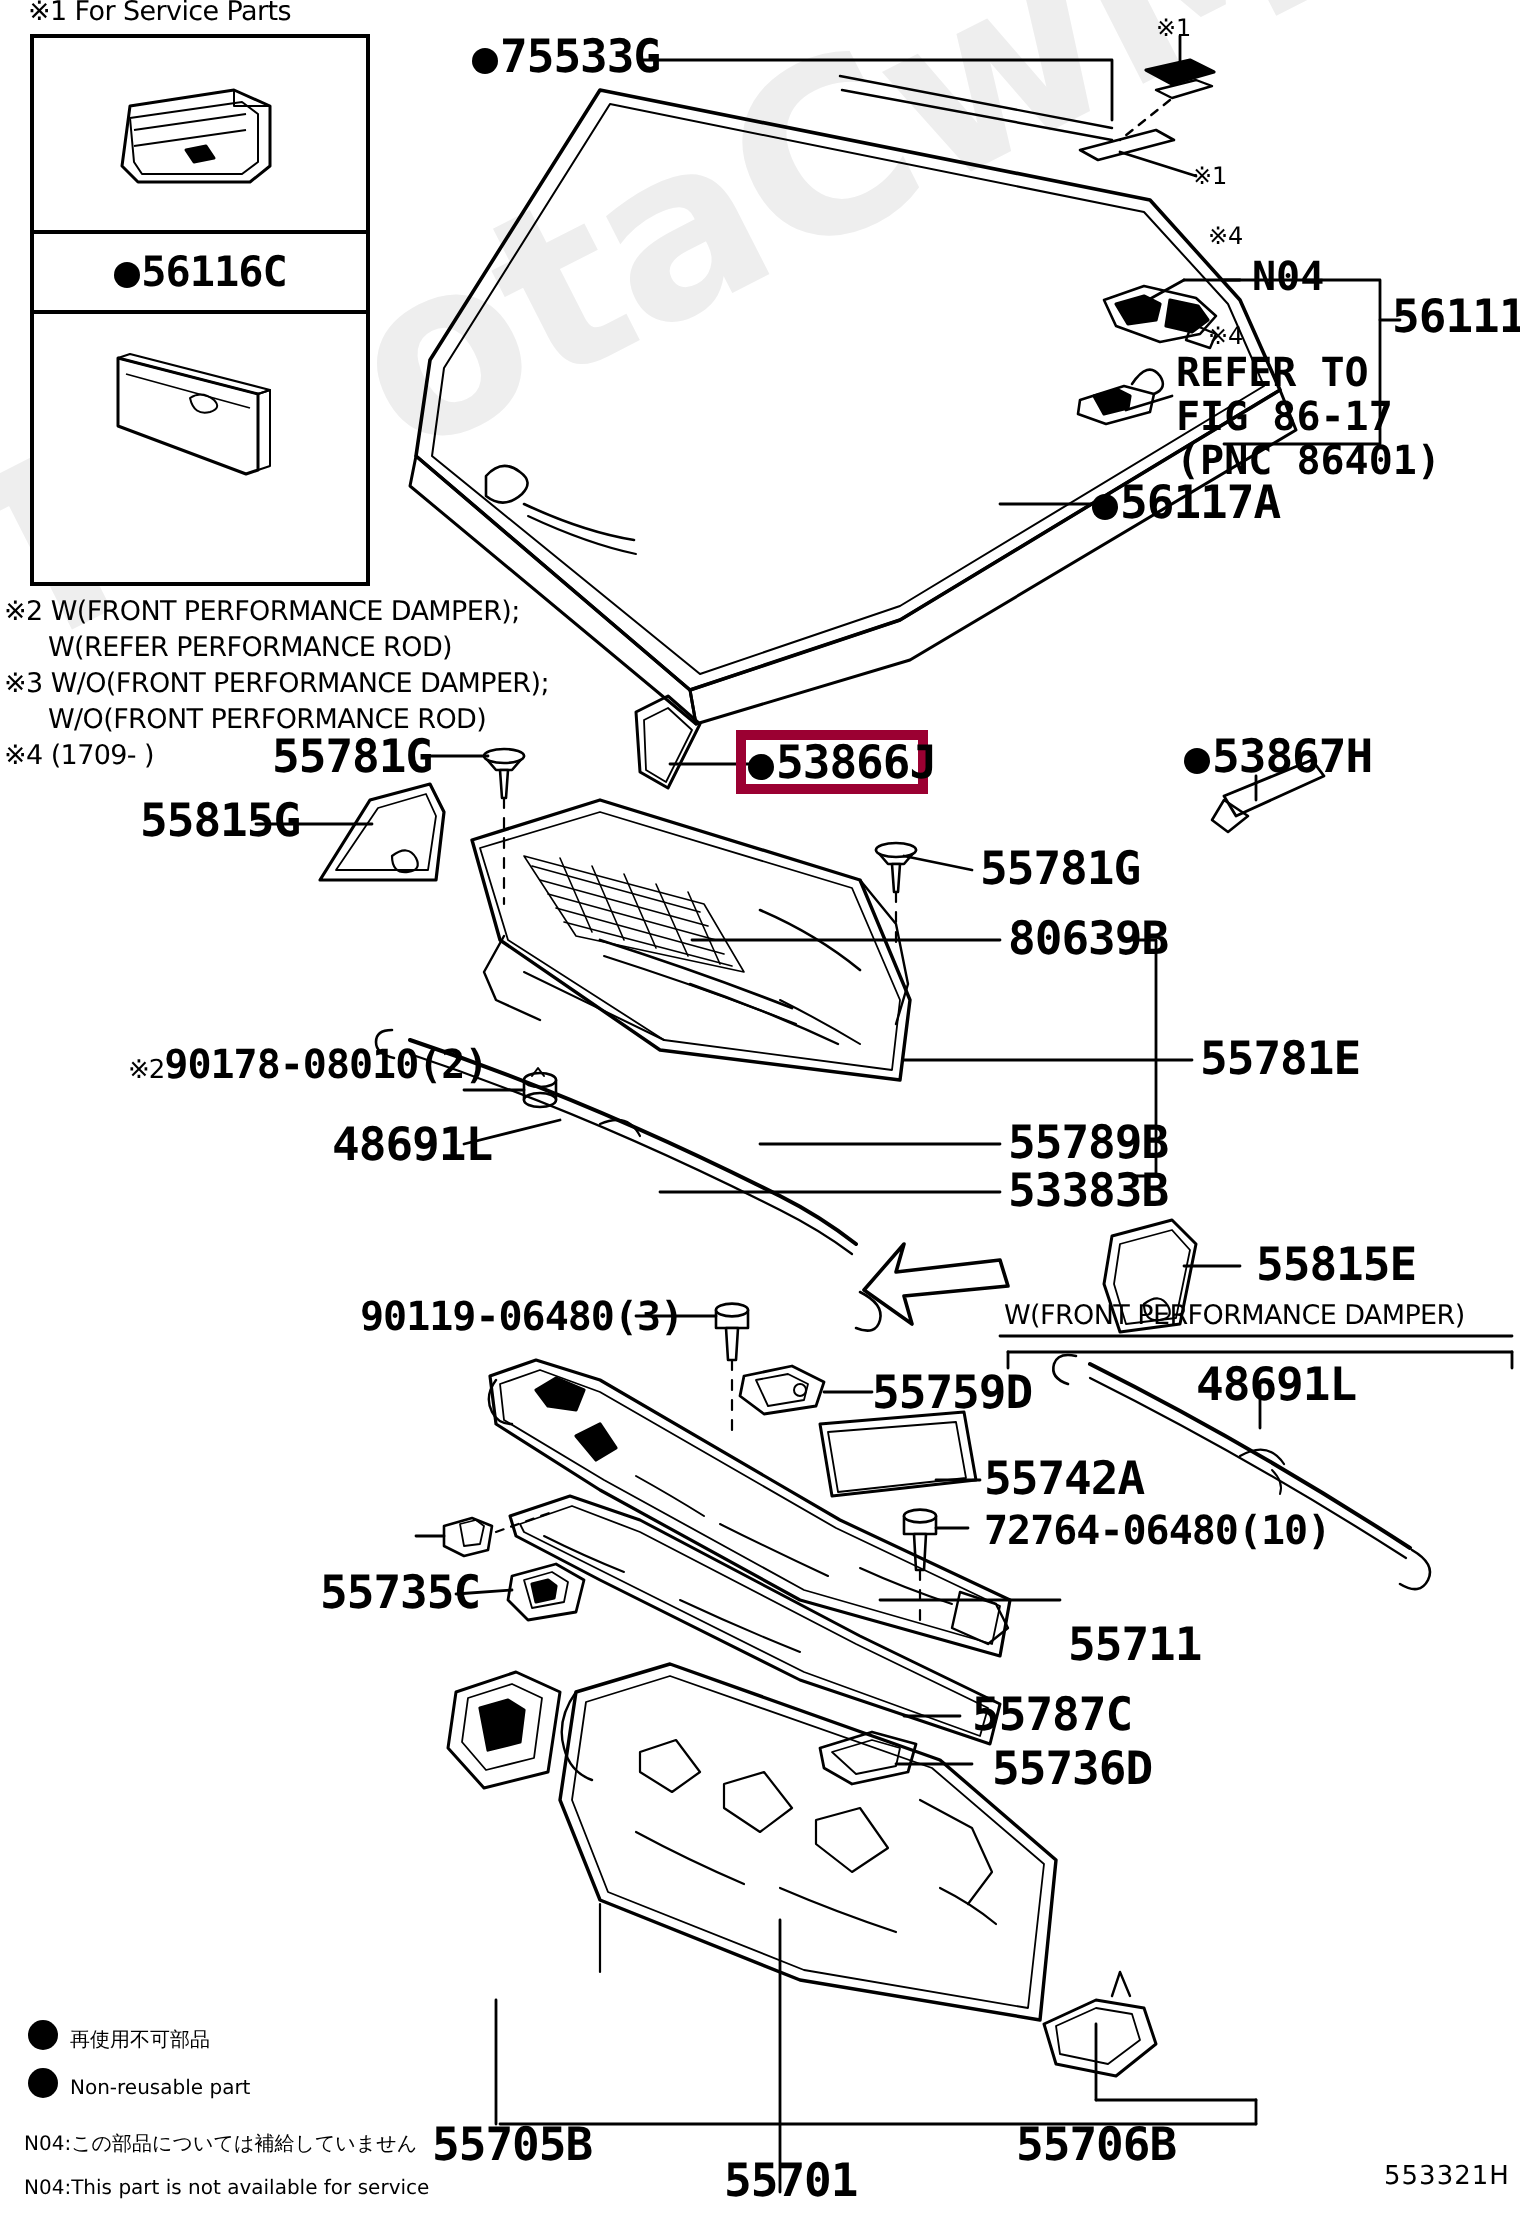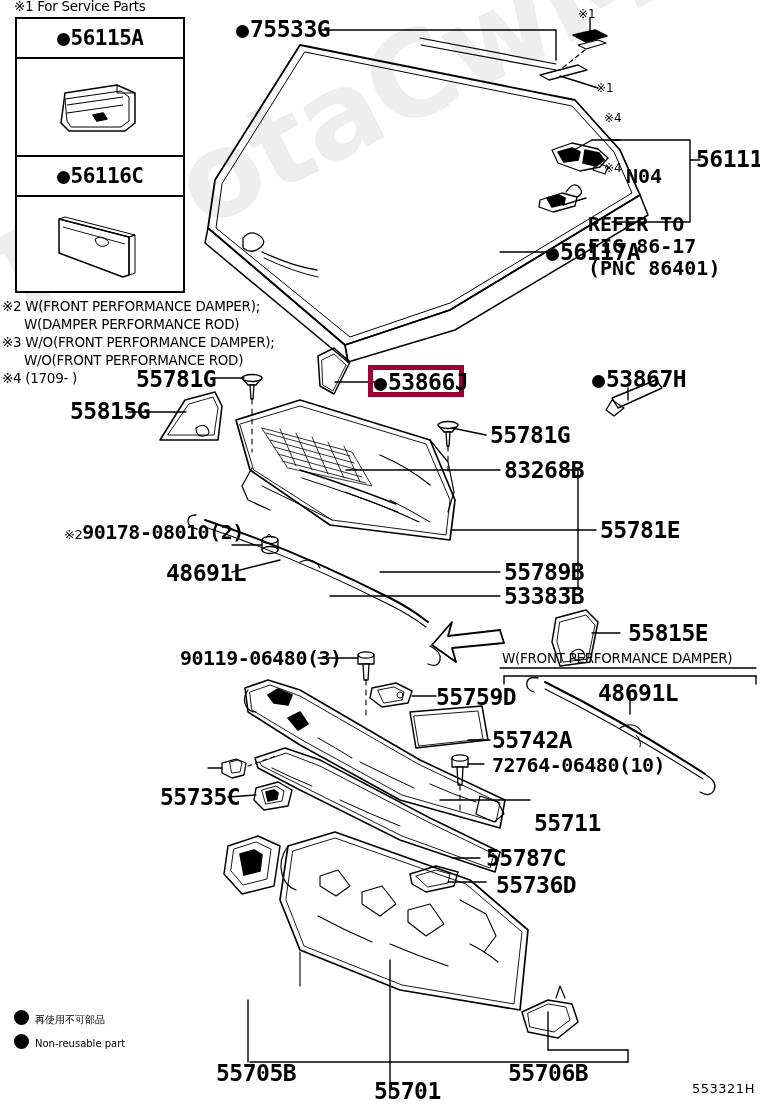--- a/index.html
+++ b/index.html
@@ -44,21 +44,21 @@
   .pn{font-size:23px;letter-spacing:-0.5px;}
   .pn-sm{font-size:20px;letter-spacing:-0.5px;}
   .note{
     font-family:"DejaVu Sans","Liberation Sans",sans-serif;
     font-size:13.5px;font-weight:400;letter-spacing:-0.3px;
   }
   .note-jp{
     font-family:"DejaVu Sans","Liberation Sans",sans-serif;
     font-size:10px;font-weight:400;
   }
-  .refer{font-size:20px;letter-spacing:0px;margin-top:38px;}
+  .refer{font-size:20px;letter-spacing:0px;}
   .tiny{font-size:12px;font-weight:400;
         font-family:"DejaVu Sans","Liberation Sans",sans-serif;}
   .diagid{
     font-family:"DejaVu Sans","Liberation Sans",sans-serif;
     font-size:13px;font-weight:400;letter-spacing:0.5px;
   }
   
   .bullet{
     display:inline-block;width:13px;height:13px;border-radius:50%;
     background:#000;vertical-align:-1px;margin-right:1px;
@@ -361,23 +361,20 @@
         <path d="M548,1050 L628,1050"></path>
         <path d="M628,1050 L628,1062"></path>
         <path d="M390,1062 L628,1062"></path>
       </g>
     </g>
   </svg>
 
   <div id="svc-title" class="lbl note">※1 For Service Parts</div>
 
   <div id="svc-box">
-    <div class="row-head">
-      <span class="hdr"><span class="bullet"></span><span>56115A</span></span>
-    </div>
     <div class="row-img">
       <svg viewBox="0 0 166 96" width="166" height="96">
         <g fill="none" stroke="#000" stroke-width="1.5" stroke-linejoin="round">
           <path d="M48,34 L100,26 L118,34 L118,64 L108,72 L52,72 L44,64 Z"></path>
           <path d="M48,40 L104,32 L112,38 L112,62 L104,68 L54,68 L50,62 Z" stroke-width="1"></path>
           <path d="M50,46 L106,38" stroke-width="1"></path>
           <path d="M50,54 L106,46" stroke-width="1"></path>
           <path d="M76,56 l10,-2 l4,6 l-10,2 z" fill="#000" stroke="#000"></path>
           <path d="M100,26 L100,34 L118,34" stroke-width="1"></path>
         </g>
@@ -412,35 +409,35 @@
     <div class="lbl refer" style="left:626px;top:128px;">N04</div>
     <div class="lbl tiny" style="left:604px;top:162px;">※4</div>
     <div class="lbl refer" style="left:588px;top:176px;">REFER TO</div>
     <div class="lbl refer" style="left:588px;top:198px;">FIG 86-17</div>
     <div class="lbl refer" style="left:588px;top:220px;">(PNC 86401)</div>
     <div class="lbl pn" style="left:696px;top:148px;">56111</div>
 
     <div class="lbl pn" style="left:546px;top:241px;"><span class="bullet"></span><span>56117A</span></div>
 
     <div class="lbl note" style="left:2px;top:300px;"><span>※2</span> <span>W(FRONT PERFORMANCE DAMPER);</span></div>
-    <div class="lbl note" style="left:24px;top:318px;">W(DAMPER PERFORMANCE ROD)</div>
+    <div class="lbl note" style="left:24px;top:318px;">W(REFER PERFORMANCE ROD)</div>
     <div class="lbl note" style="left:2px;top:336px;"><span>※3</span> <span>W/O(FRONT PERFORMANCE DAMPER);</span></div>
     <div class="lbl note" style="left:24px;top:354px;">W/O(FRONT PERFORMANCE ROD)</div>
     <div class="lbl note" style="left:2px;top:372px;"><span>※4</span> <span>(1709-    )</span></div>
 
     <div class="lbl pn" style="left:136px;top:368px;">55781G</div>
     <div class="lbl pn" style="left:70px;top:400px;">55815G</div>
 
     <div class="lbl pn" style="left:374px;top:371px;"><span class="bullet"></span><span>53866J</span></div>
 
     <div class="lbl pn" style="left:592px;top:368px;"><span class="bullet"></span><span>53867H</span></div>
 
     <div class="lbl pn" style="left:490px;top:424px;">55781G</div>
 
-    <div class="lbl pn" style="left:504px;top:459px;">83268B</div>
+    <div class="lbl pn" style="left:504px;top:459px;">80639B</div>
     <div class="lbl pn" style="left:600px;top:519px;">55781E</div>
     <div class="lbl pn" style="left:504px;top:561px;">55789B</div>
     <div class="lbl pn" style="left:504px;top:585px;">53383B</div>
 
     <div class="lbl pn-sm" style="left:64px;top:522px;"><span class="ref-mark">※2</span><span>90178-08010(2)</span></div>
     <div class="lbl pn" style="left:166px;top:562px;">48691L</div>
 
     <div class="lbl pn" style="left:628px;top:622px;">55815E</div>
 
     <div class="lbl note" style="left:502px;top:652px;">W(FRONT PERFORMANCE DAMPER)</div>
@@ -454,20 +451,22 @@
     <div class="lbl pn-sm" style="left:492px;top:755px;">72764-06480(10)</div>
 
     <div class="lbl pn" style="left:160px;top:786px;">55735C</div>
 
     <div class="lbl pn" style="left:534px;top:812px;">55711</div>
     <div class="lbl pn" style="left:486px;top:847px;">55787C</div>
     <div class="lbl pn" style="left:496px;top:874px;">55736D</div>
 
     <div class="lbl note-jp" style="left:14px;top:1010px;"><span class="bullet-lg"></span><span>再使用不可部品</span></div>
     <div class="lbl note-jp" style="left:14px;top:1034px;"><span class="bullet-lg"></span><span>Non-reusable part</span></div>
+    <div class="lbl note-jp" style="left:12px;top:1068px;">N04:この部品については補給していません</div>
+    <div class="lbl note-jp" style="left:12px;top:1090px;">N04:This part is not available for service</div>
 
     <div class="lbl pn" style="left:216px;top:1062px;">55705B</div>
     <div class="lbl pn" style="left:508px;top:1062px;">55706B</div>
-    <div class="lbl pn" style="left:374px;top:1080px;">55701</div>
+    <div class="lbl pn" style="left:362px;top:1080px;">55701</div>
 
     <div class="lbl diagid" style="left:692px;top:1082px;">553321H</div>
   </div>
 </div>
 
 </body></html>

